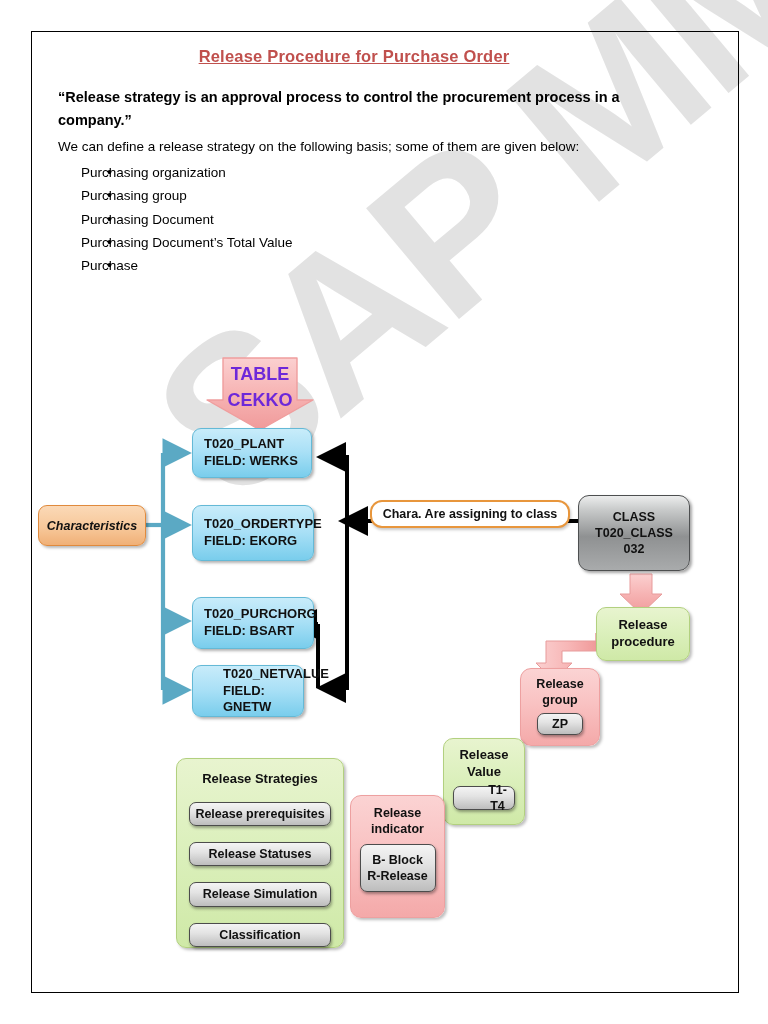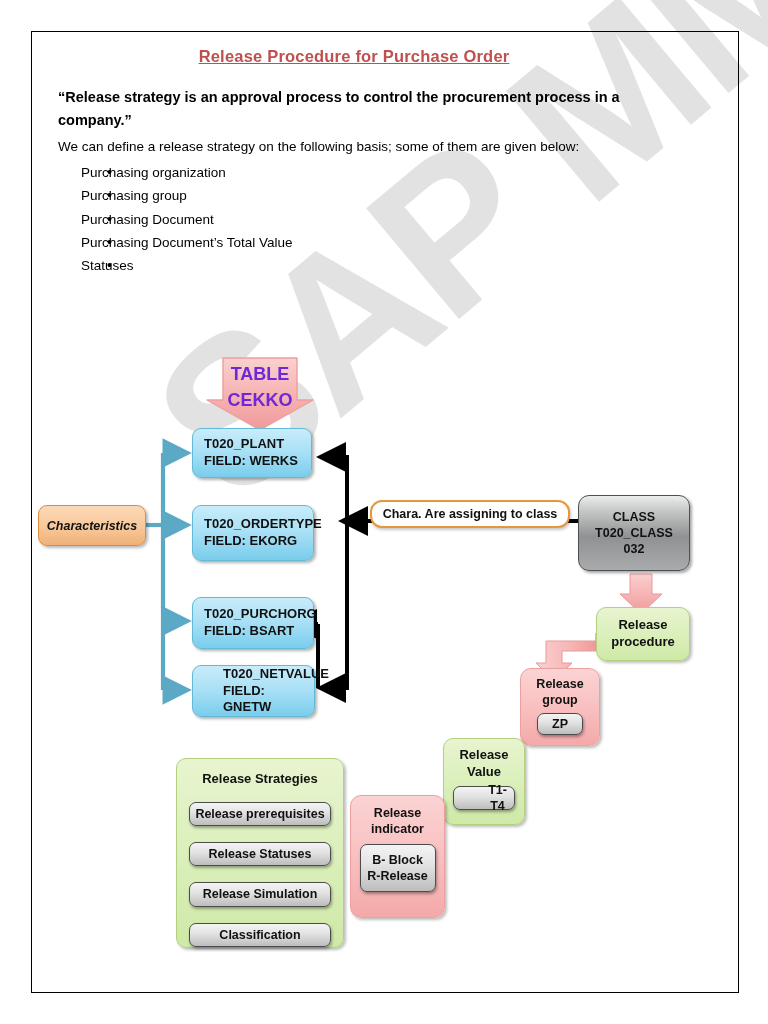--- a/index.html
+++ b/index.html
@@ -123,21 +123,21 @@
 
 <div id="doc-text">
   <div id="title">Release Procedure for Purchase Order</div>
   <div id="quote">“Release strategy is an approval process to control the procurement process in a company.”</div>
   <div id="lead">We can define a release strategy on the following basis; some of them are given below:</div>
   <ul id="basis">
     <li>Purchasing organization</li>
     <li>Purchasing group</li>
     <li>Purchasing Document</li>
     <li>Purchasing Document’s Total Value</li>
-    <li>Statuses</li>
+    <li>Purchase</li>
   </ul>
 </div>
 
 <div id="diagram">
 
   <svg style="position:absolute;left:0;top:0;width:768px;height:1024px;">
     <defs>
       <marker id="bluehead" markerWidth="7" markerHeight="7" refX="5.6" refY="3.5" orient="auto">
         <path d="M0,0 L7,3.5 L0,7 Z" fill="#5ba9c4"></path>
       </marker>
@@ -205,21 +205,21 @@
   <div class="node blue" style="left:192px;top:505px;width:122px;height:56px;">
     <span class="ln">T020_ORDERTYPE</span>
     <span class="ln">FIELD: EKORG</span>
   </div>
 
   <div class="node blue" style="left:192px;top:597px;width:122px;height:52px;">
     <span class="ln">T020_PURCHORG</span>
     <span class="ln">FIELD: BSART</span>
   </div>
 
-  <div class="node blue" style="left:192px;top:665px;width:123px;height:52px;padding-left:30px;">
+  <div class="node blue" style="left:192px;top:665px;width:112px;height:52px;padding-left:30px;">
     <span class="ln">T020_NETVALUE</span>
     <span class="ln">FIELD: GNETW</span>
   </div>
 
   <div class="node callout" style="left:370px;top:500px;width:200px;height:28px;">
     <span>Chara. Are assigning to class</span>
   </div>
 
   <div class="node gray" style="left:578px;top:495px;width:112px;height:76px;">
     <span>CLASS</span>

